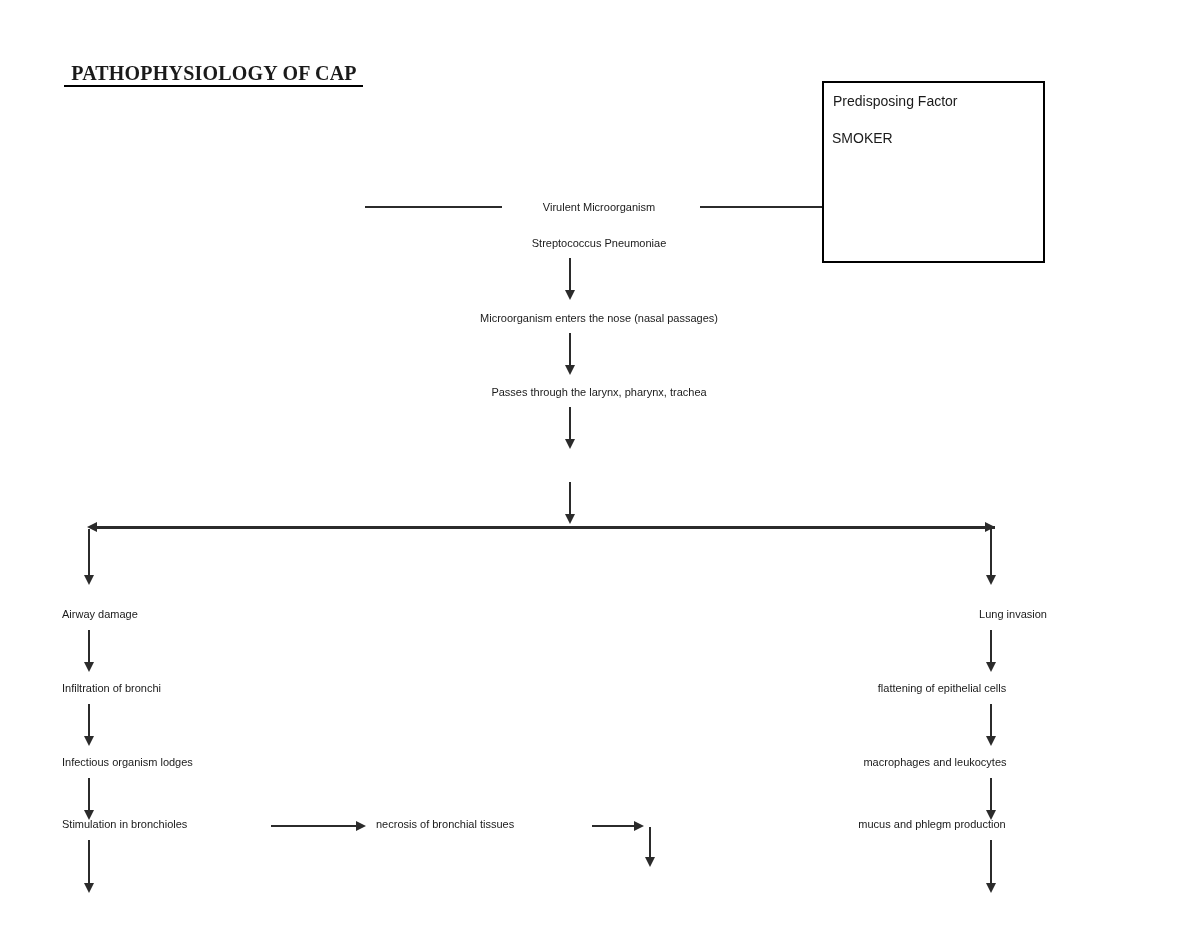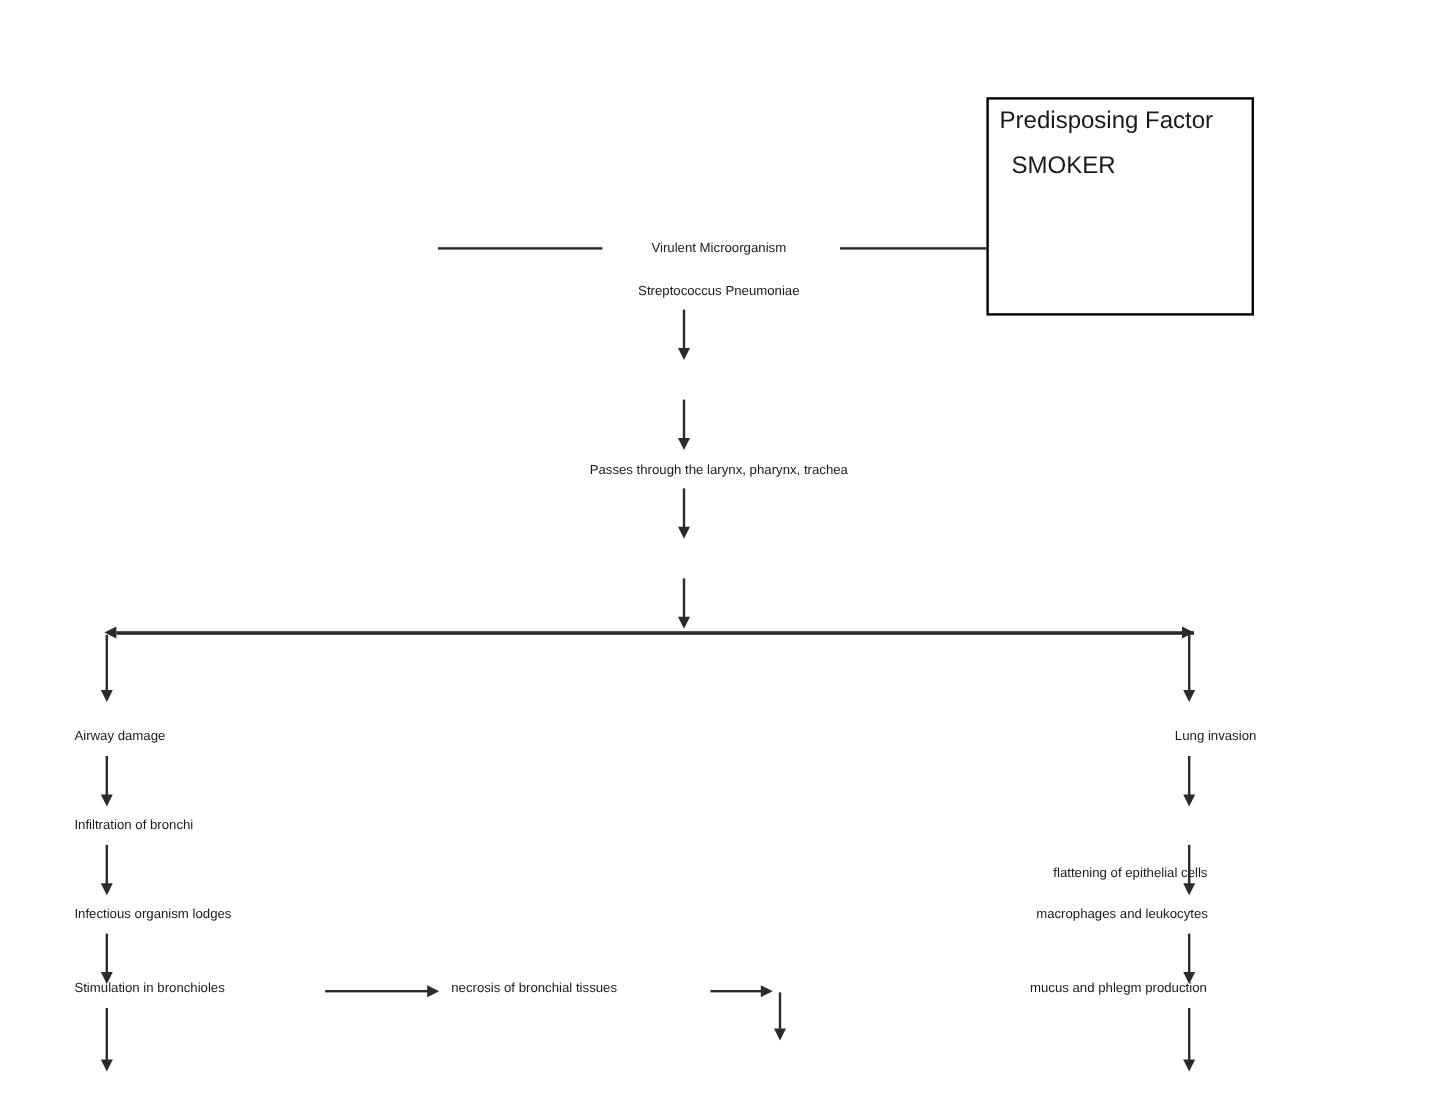--- a/index.html
+++ b/index.html
@@ -35,21 +35,21 @@
     line-height: 22px;
   }
 
   
   .box {
     border: 2px solid #000;
     background: #ffffff;
     box-sizing: border-box;
   }
   .box-text {
-    font-size: 20px;
+    font-size: 14px;
     line-height: 17px;
     white-space: pre;
   }
 
   
   .node {
     font-size: 11px;
     line-height: 17px;
     white-space: pre;
   }
@@ -85,37 +85,39 @@
     border-bottom: 5px solid transparent;
     border-right: 10px solid #2b2b2b;
   }
   .thick { background: #2b2b2b; }
 </style>
 </head>
 <body>
 
 <div id="canvas">
 
+  <div class="abs title"> PATHOPHYSIOLOGY OF CAP </div>
 
 
   <div class="abs box" style="left:822px; top:81px; width:223px; height:182px;">
     <div class="abs box-text" style="left:9px; top:10px;">Predisposing Factor</div>
-    <div class="abs box-text" style="left:19px; top:47px;">SMOKER</div>
+    <div class="abs box-text" style="left:8px; top:47px;">SMOKER</div>
   </div>
 
   <div class="abs hline" style="left:365px; top:206px; width:137px;"></div>
   <div class="abs hline" style="left:700px; top:206px; width:122px;"></div>
 
   <div class="abs node center" style="left:599px; top:199px;">Virulent Microorganism</div>
 
   <div class="abs node center" style="left:599px; top:235px;">Streptococcus Pneumoniae</div>
 
   <div class="abs vline" style="left:569px; top:258px; height:34px;"></div>
   <div class="abs arrow-down" style="left:565px; top:290px;"></div>
 
+  <div class="abs node center" style="left:599px; top:310px;">Microorganism enters the nose (nasal passages)</div>
 
   <div class="abs vline" style="left:569px; top:333px; height:34px;"></div>
   <div class="abs arrow-down" style="left:565px; top:365px;"></div>
 
   <div class="abs node center" style="left:599px; top:384px;">Passes through the larynx, pharynx, trachea</div>
 
   <div class="abs vline" style="left:569px; top:407px; height:34px;"></div>
   <div class="abs arrow-down" style="left:565px; top:439px;"></div>
 
 
@@ -161,21 +163,21 @@
   <div class="abs arrow-right" style="left:634px; top:821px;"></div>
 
   <div class="abs vline" style="left:649px; top:827px; height:32px;"></div>
   <div class="abs arrow-down" style="left:645px; top:857px;"></div>
 
   <div class="abs node center" style="left:1013px; top:606px;">Lung invasion</div>
 
   <div class="abs vline" style="left:990px; top:630px; height:34px;"></div>
   <div class="abs arrow-down" style="left:986px; top:662px;"></div>
 
-  <div class="abs node center" style="left:942px; top:720px;">flattening of epithelial cells</div>
+  <div class="abs node center" style="left:942px; top:680px;">flattening of epithelial cells</div>
 
   <div class="abs vline" style="left:990px; top:704px; height:34px;"></div>
   <div class="abs arrow-down" style="left:986px; top:736px;"></div>
 
   <div class="abs node center" style="left:935px; top:754px;">macrophages and leukocytes</div>
 
   <div class="abs vline" style="left:990px; top:778px; height:34px;"></div>
   <div class="abs arrow-down" style="left:986px; top:810px;"></div>
 
   <div class="abs node center" style="left:932px; top:816px;">mucus and phlegm production</div>

